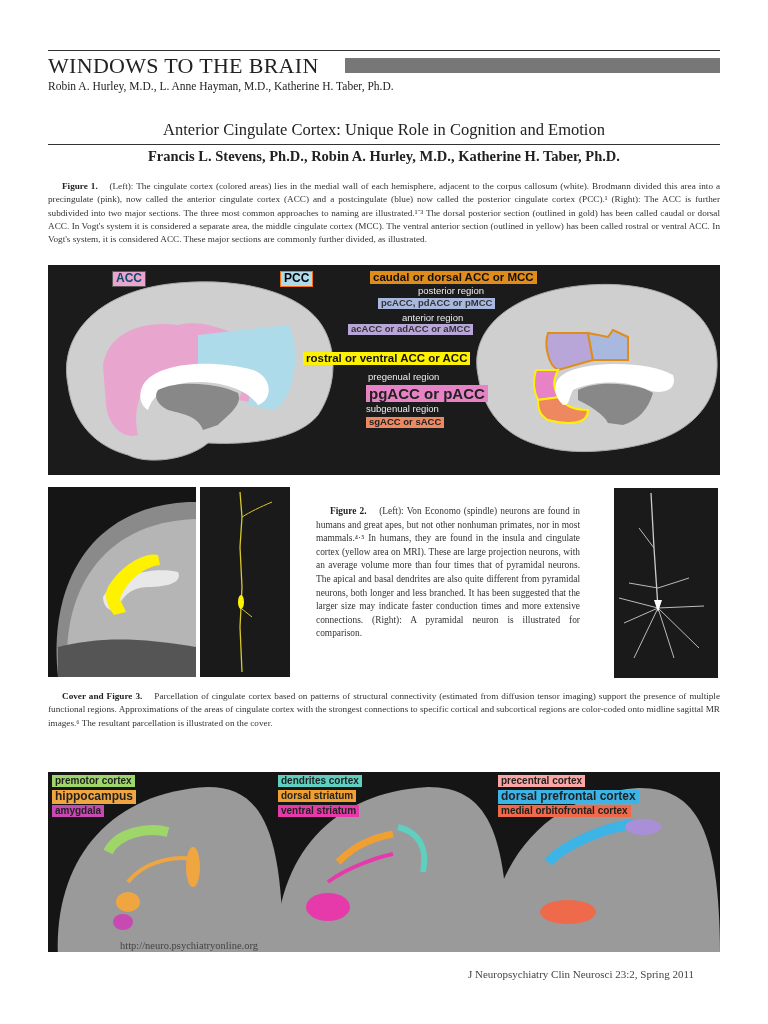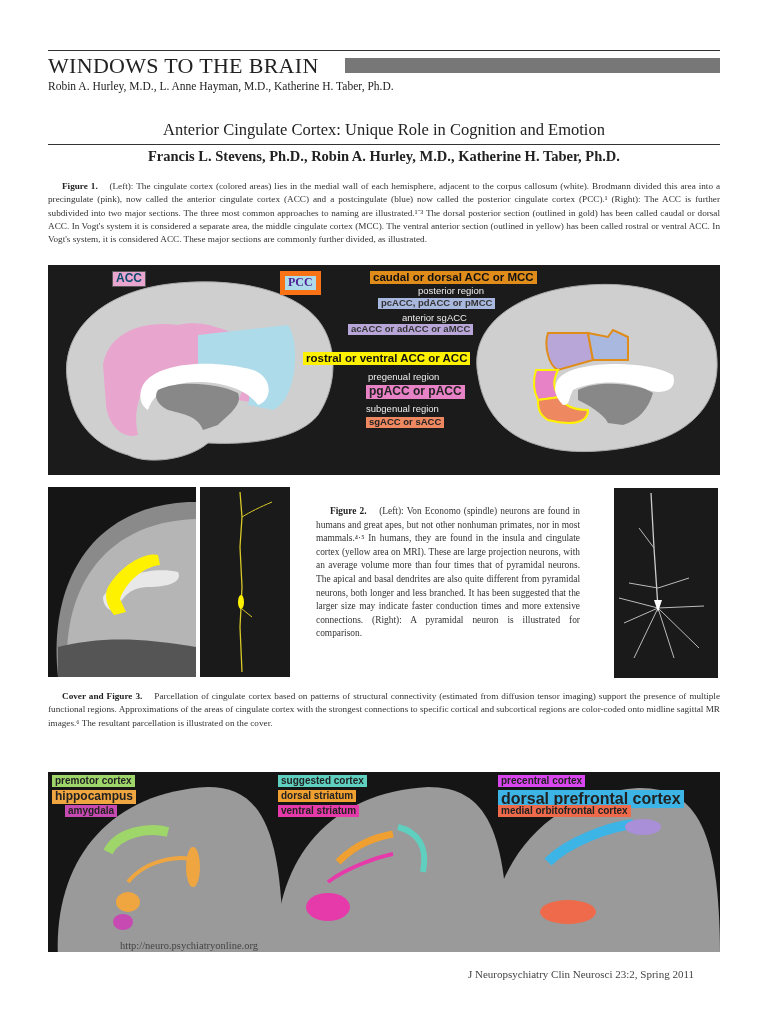--- a/index.html
+++ b/index.html
@@ -58,30 +58,30 @@
       <path d="M500,68 L540,68 L545,95 L510,105 C500,100 496,80 500,68Z" fill="#b9a6d9" stroke="#e08c1a" stroke-width="2"></path>
       <path d="M540,68 L560,72 L565,65 L580,72 L580,95 L545,95Z" fill="#a9b8df" stroke="#e08c1a" stroke-width="2"></path>
       <path d="M488,105 L510,105 C505,115 505,125 512,132 L490,135 C485,125 485,115 488,105Z" fill="#e682c5" stroke="#fff200" stroke-width="2"></path>
       <path d="M490,135 L512,132 C515,140 525,145 540,145 C540,160 520,160 500,155 C492,150 490,145 490,135Z" fill="#ee8860" stroke="#fff200" stroke-width="2"></path>
       <path d="M512,112 C530,95 600,95 625,110 C630,125 615,130 600,125 C580,115 545,115 525,125 C520,135 522,140 515,140 C505,130 505,120 512,112Z" fill="#fff"></path>
       <path d="M530,125 C550,115 590,118 605,128 C600,145 590,155 575,160 L560,158 C555,148 540,140 530,135Z" fill="#888"></path>
     </g>
   </svg>
   
   <div class="lbl" style="left:52px;top:6px;background:#e8a6cf;color:#0c4a6e;font-size:12px;border:1px solid #555;margin-left:12px;">ACC</div>
-  <div class="lbl" style="left:232px;top:6px;background:#aedbea;color:#4c1d95;font-size:12px;border:5px solid #f97316;font-family:Liberation Serif, serif;">PCC</div>
+  <div class="lbl" style="left:232px;top:6px;background:#aedbea;color:#000000;font-size:12px;border:1px solid #f97316;">PCC</div>
   
   <div class="lbl" style="left:322px;top:6px;background:#e08c1a;color:#111;font-size:11.5px;">caudal or dorsal ACC or MCC</div>
   <div class="plain-lbl" style="left:370px;top:20px;">posterior region</div>
   <div class="lbl" style="left:330px;top:33px;background:#a9b8df;color:#333;font-size:9.5px;">pcACC, pdACC or pMCC</div>
-  <div class="plain-lbl" style="left:354px;top:47px;">anterior sgACC</div>
+  <div class="plain-lbl" style="left:354px;top:47px;">anterior region</div>
   <div class="lbl" style="left:300px;top:59px;background:#b9a6d9;color:#333;font-size:9.5px;">acACC or adACC or aMCC</div>
   <div class="lbl" style="left:255px;top:87px;background:#fff200;color:#111;font-size:11.5px;">rostral or ventral ACC or ACC</div>
   <div class="plain-lbl" style="left:320px;top:106px;">pregenual region</div>
-  <div class="lbl" style="left:318px;top:120px;background:#e682c5;color:#222;font-size:12px;">pgACC or pACC</div>
+  <div class="lbl" style="left:318px;top:120px;background:#e682c5;color:#222;font-size:15px;">pgACC or pACC</div>
   <div class="plain-lbl" style="left:318px;top:138px;">subgenual region</div>
   <div class="lbl" style="left:318px;top:152px;background:#ee8860;color:#222;font-size:9.5px;">sgACC or sACC</div>
 </div>
 
 <div class="abs mri" style="left:48px;top:487px;width:148px;height:190px;">
   <svg width="148" height="190">
     <rect width="148" height="190" fill="#151515"></rect>
     <path d="M10,190 C0,100 40,20 140,15 L148,15 L148,190Z" fill="#8a8a8a"></path>
     <path d="M20,190 C12,110 50,35 148,32 L148,190Z" fill="#b5b5b5"></path>
     <path d="M55,110 C70,85 110,80 130,85 C135,95 120,100 100,100 C80,100 70,115 70,125 C60,125 55,118 55,110Z" fill="#e8e8e8"></path>
@@ -135,23 +135,23 @@
     </g>
     <g>
       <path d="M440,186 C440,90 500,22 590,16 C650,15 672,60 672,186Z" fill="#9a9a9a"></path>
       <path d="M500,90 C520,70 560,55 585,52" stroke="#3cb4e6" stroke-width="10" fill="none"></path>
       <ellipse cx="595" cy="55" rx="18" ry="8" fill="#a98fd8"></ellipse>
       <ellipse cx="520" cy="140" rx="28" ry="12" fill="#ee6a4a"></ellipse>
     </g>
   </svg>
   <div class="lbl" style="left:4px;top:3px;background:#9fd66a;color:#222;font-size:10px;">premotor cortex</div>
   <div class="lbl" style="left:4px;top:18px;background:#f0a640;color:#222;font-size:12px;">hippocampus</div>
-  <div class="lbl" style="left:4px;top:33px;background:#c64ab2;color:#222;font-size:10px;margin-left:13px;">amygdala</div>
-  <div class="lbl" style="left:230px;top:3px;background:#5fcfbf;color:#222;font-size:10px;">suggested cortex</div>
+  <div class="lbl" style="left:4px;top:33px;background:#c64ab2;color:#222;font-size:10px;">amygdala</div>
+  <div class="lbl" style="left:230px;top:3px;background:#5fcfbf;color:#222;font-size:10px;">dendrites cortex</div>
   <div class="lbl" style="left:230px;top:18px;background:#f0a030;color:#222;font-size:10px;">dorsal striatum</div>
   <div class="lbl" style="left:230px;top:33px;background:#e63aaa;color:#222;font-size:10px;">ventral striatum</div>
-  <div class="lbl" style="left:450px;top:3px;background:#d946ef;color:#222;font-size:10px;">precentral cortex</div>
-  <div class="lbl" style="left:450px;top:18px;background:#3cb4e6;color:#222;font-size:16px;">dorsal prefrontal cortex</div>
+  <div class="lbl" style="left:450px;top:3px;background:#fca5a5;color:#222;font-size:10px;">precentral cortex</div>
+  <div class="lbl" style="left:450px;top:18px;background:#3cb4e6;color:#222;font-size:12px;">dorsal prefrontal cortex</div>
   <div class="lbl" style="left:450px;top:33px;background:#ee6a4a;color:#222;font-size:10px;">medial orbitofrontal cortex</div>
 </div>
 
 <div class="abs footer-l">http://neuro.psychiatryonline.org</div>
 <div class="abs footer-r">J Neuropsychiatry Clin Neurosci 23:2, Spring 2011</div>
 
 </body></html>

